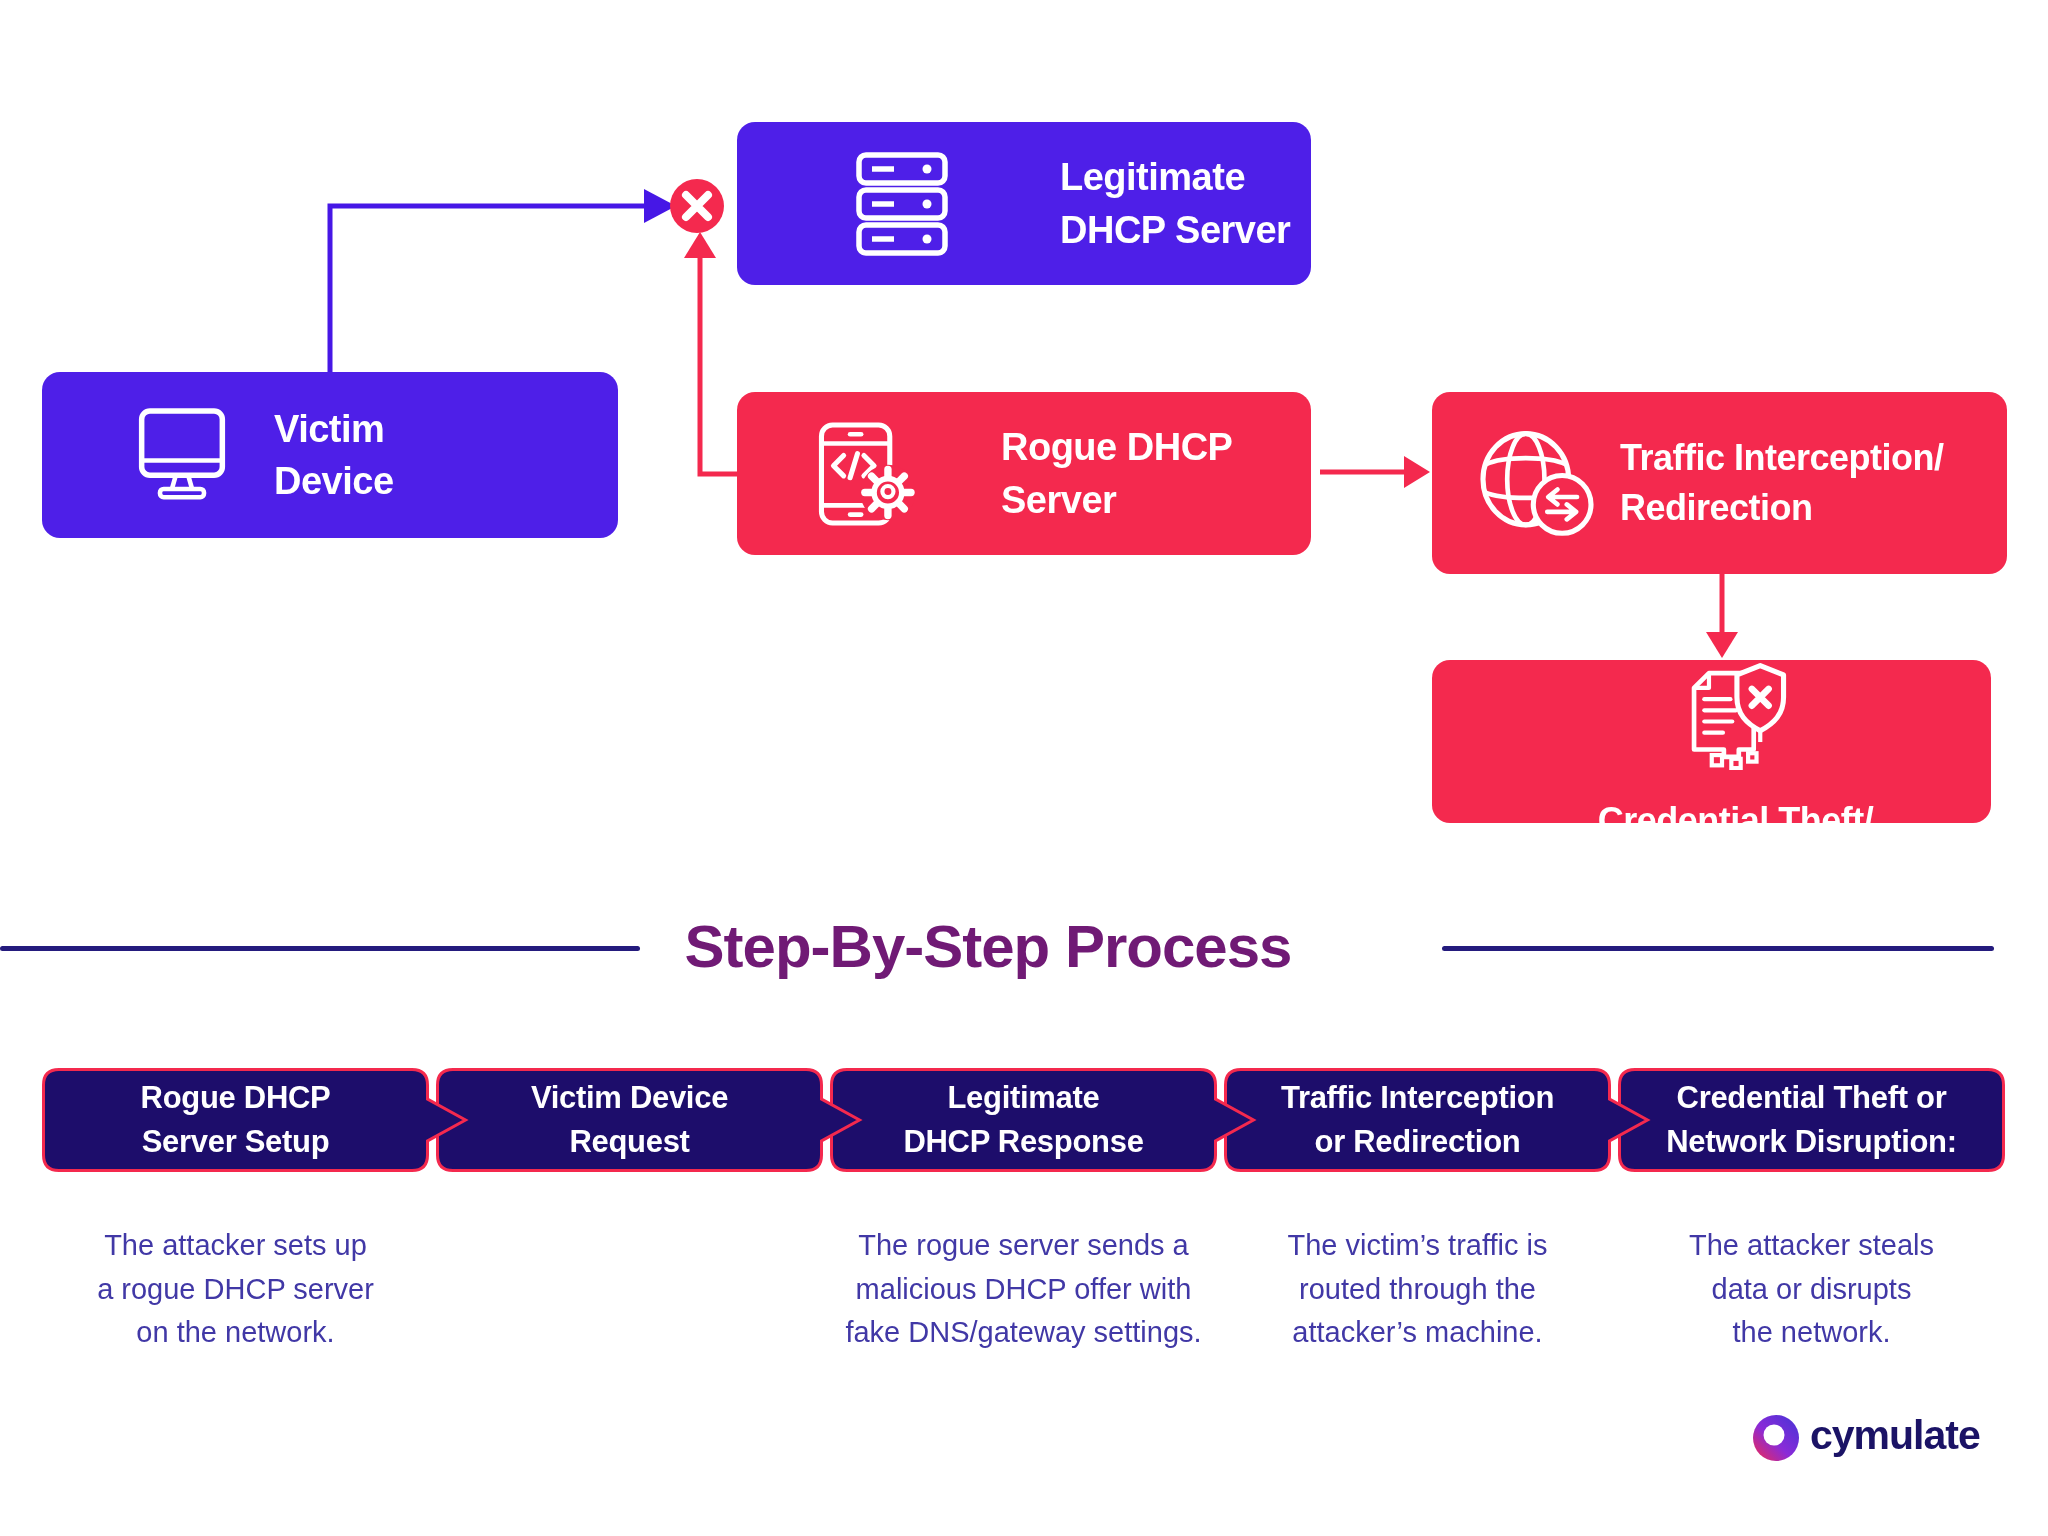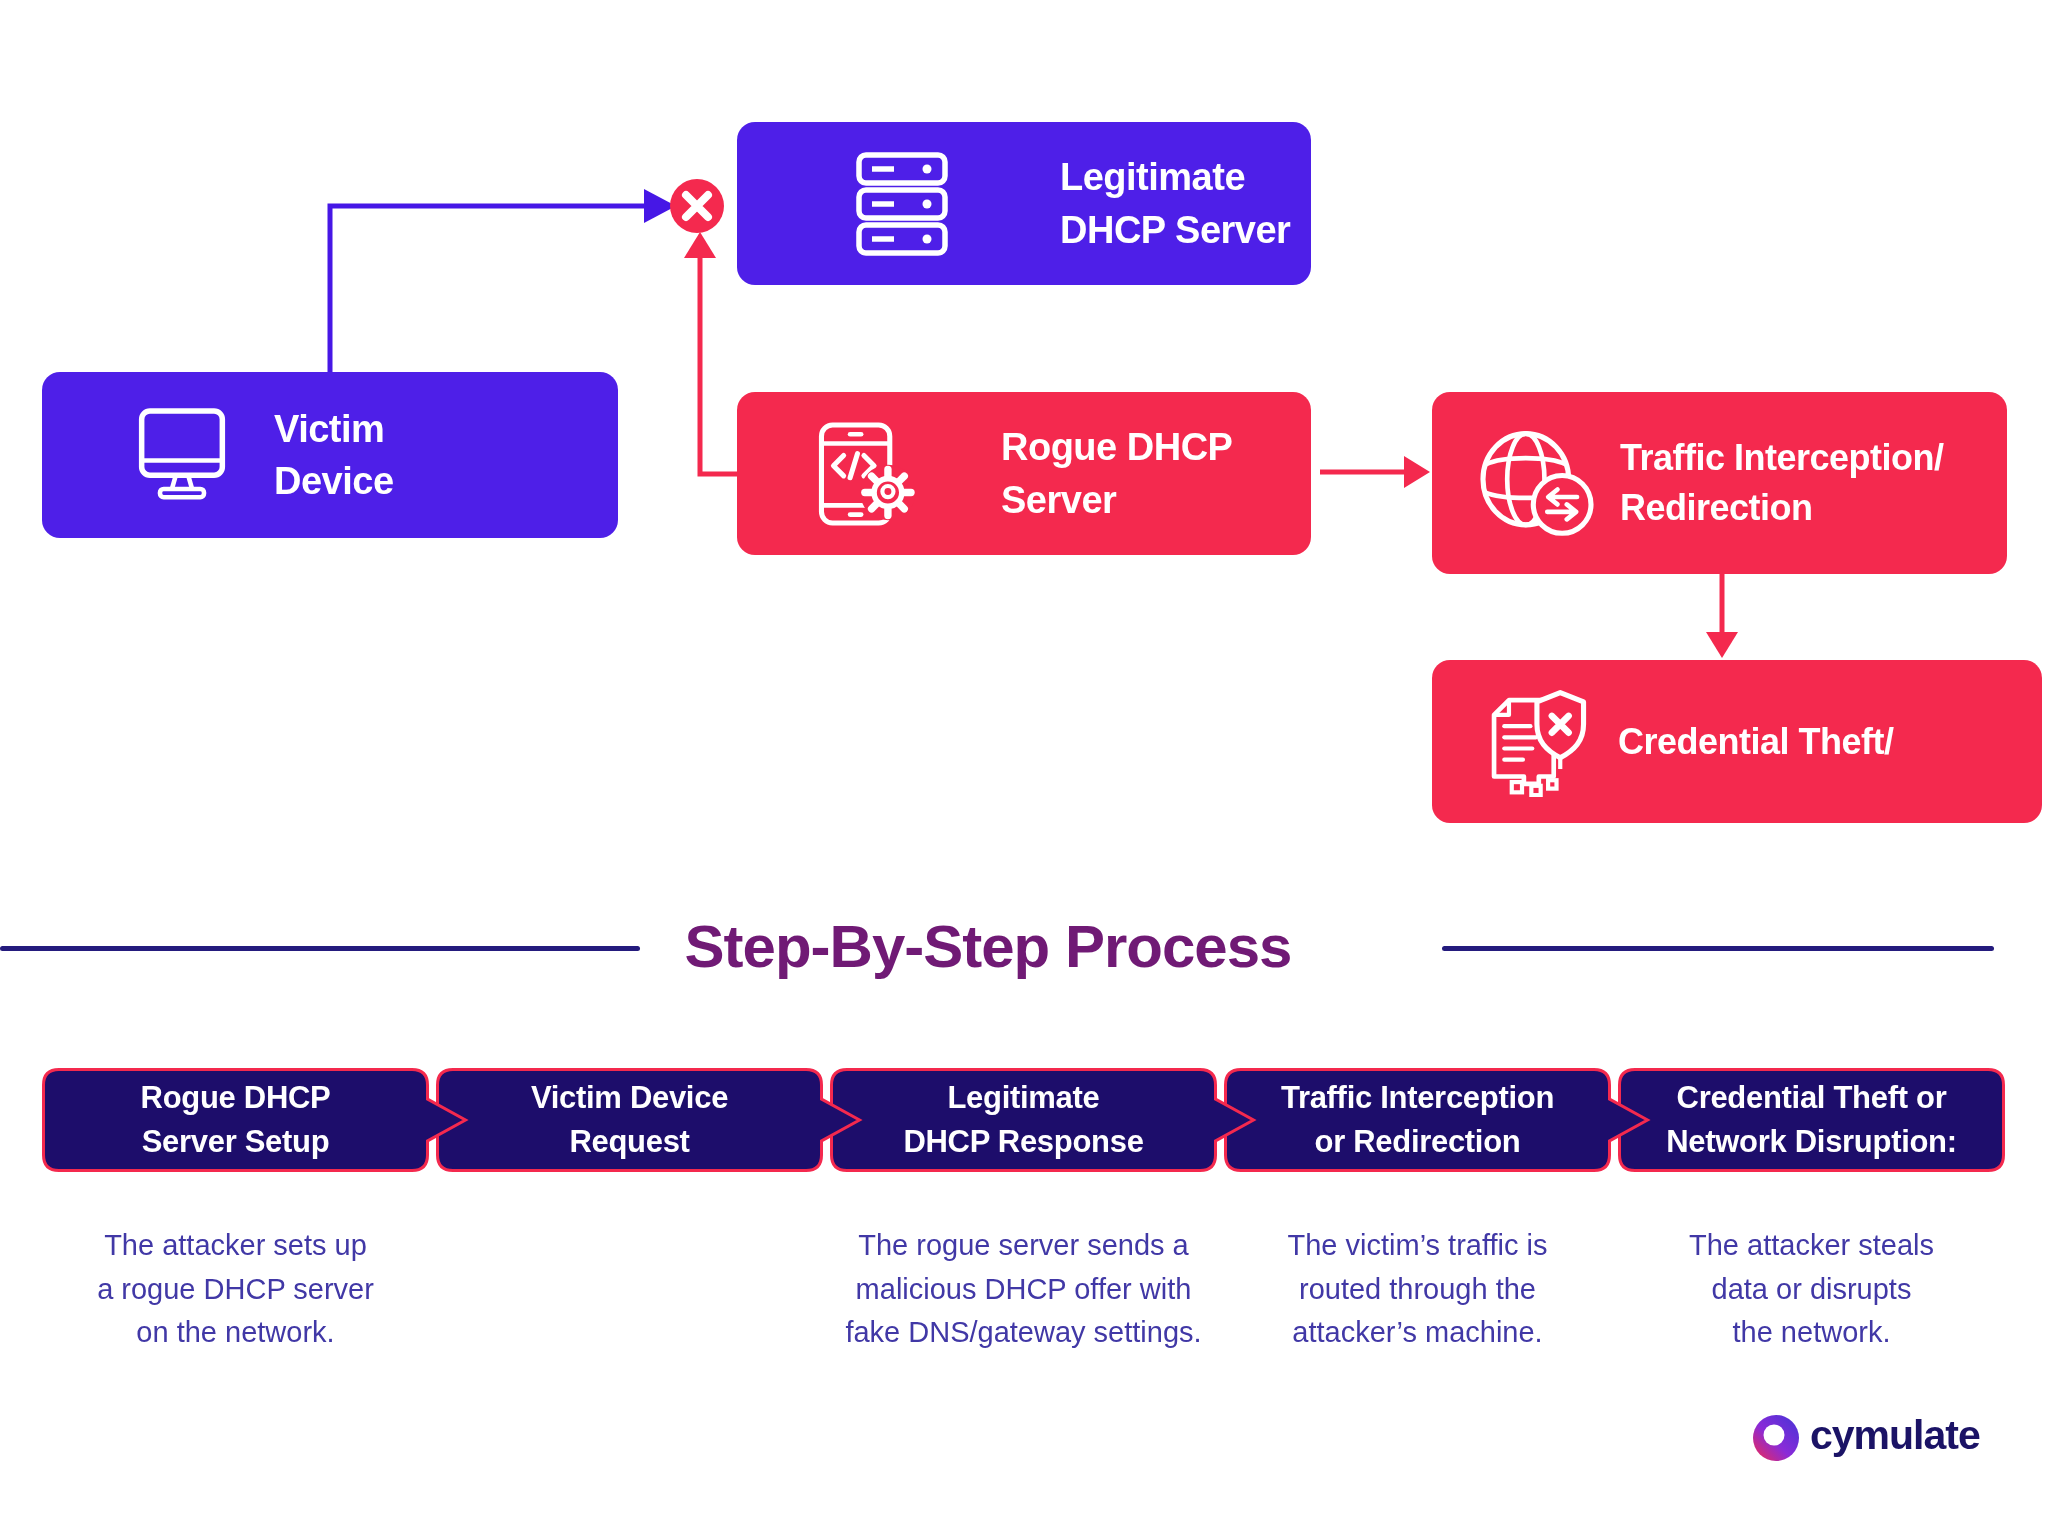--- a/index.html
+++ b/index.html
@@ -14,21 +14,21 @@
   .node.red{background:#F4294E;}
   .node-label{font-size:38px;font-weight:700;line-height:1.38;letter-spacing:-0.5px;}
   .node-label span{display:block;white-space:nowrap;}
   .node.small-label .node-label{font-size:36px;}
   .node-icon{flex:0 0 auto;display:flex;align-items:center;justify-content:center;}
 
   #node-victim{left:42px;top:372px;width:576px;height:166px;padding-left:96px;gap:48px;box-sizing:border-box;}
   #node-legit{left:737px;top:122px;width:574px;height:163px;padding-left:119px;gap:112px;box-sizing:border-box;}
   #node-rogue{left:737px;top:392px;width:574px;height:163px;padding-left:66px;gap:78px;box-sizing:border-box;}
   #node-traffic{left:1432px;top:392px;width:575px;height:182px;padding-left:44px;gap:22px;box-sizing:border-box;}
-  #node-credential{left:1432px;top:660px;width:610px;height:163px;padding-left:48px;gap:26px;box-sizing:border-box;}
+  #node-credential{left:1432px;top:660px;width:559px;height:163px;padding-left:48px;gap:26px;box-sizing:border-box;flex-direction:column;}
 
   #flow-arrows{position:absolute;left:0;top:0;pointer-events:none;}
 
   
   .divider-line{position:absolute;height:5px;background:#241B7D;border-radius:3px;}
   #divider-left{left:0;top:946px;width:640px;}
   #divider-right{left:1442px;top:946px;width:552px;}
   #section-title{
     position:absolute;left:0;top:912px;width:1976px;text-align:center;
     font-size:60px;font-weight:800;color:#701a75;letter-spacing:-1px;

